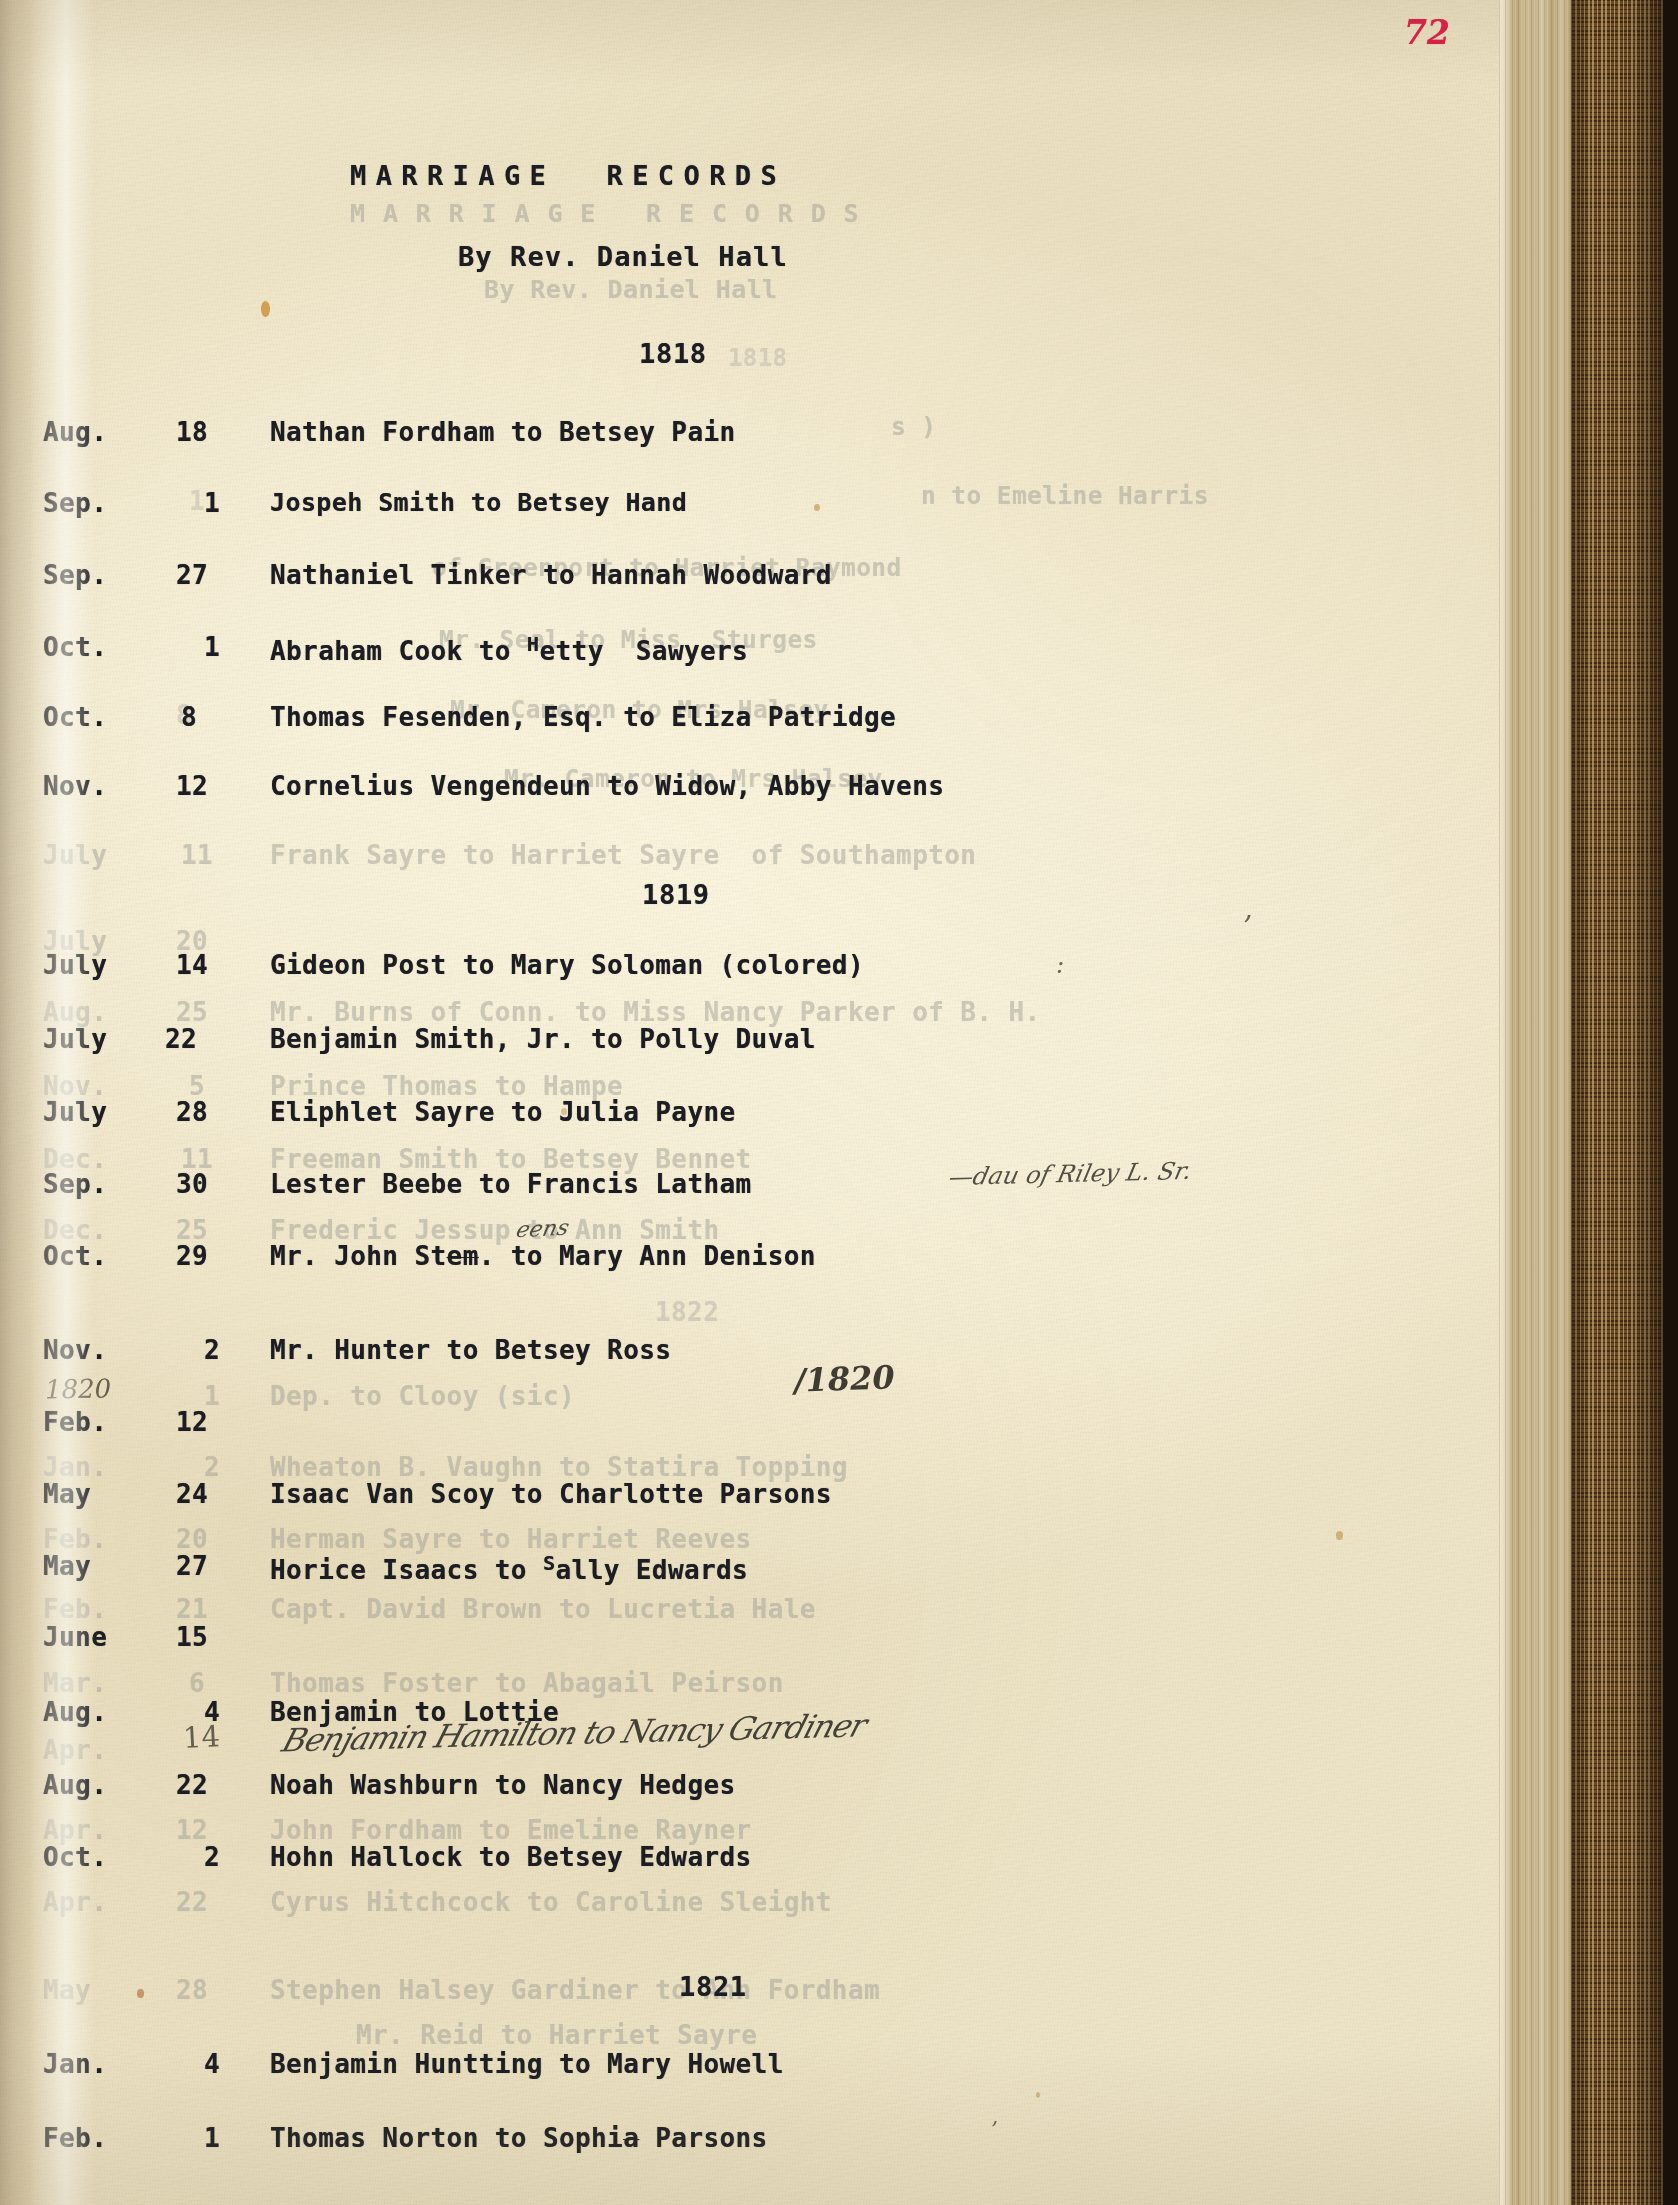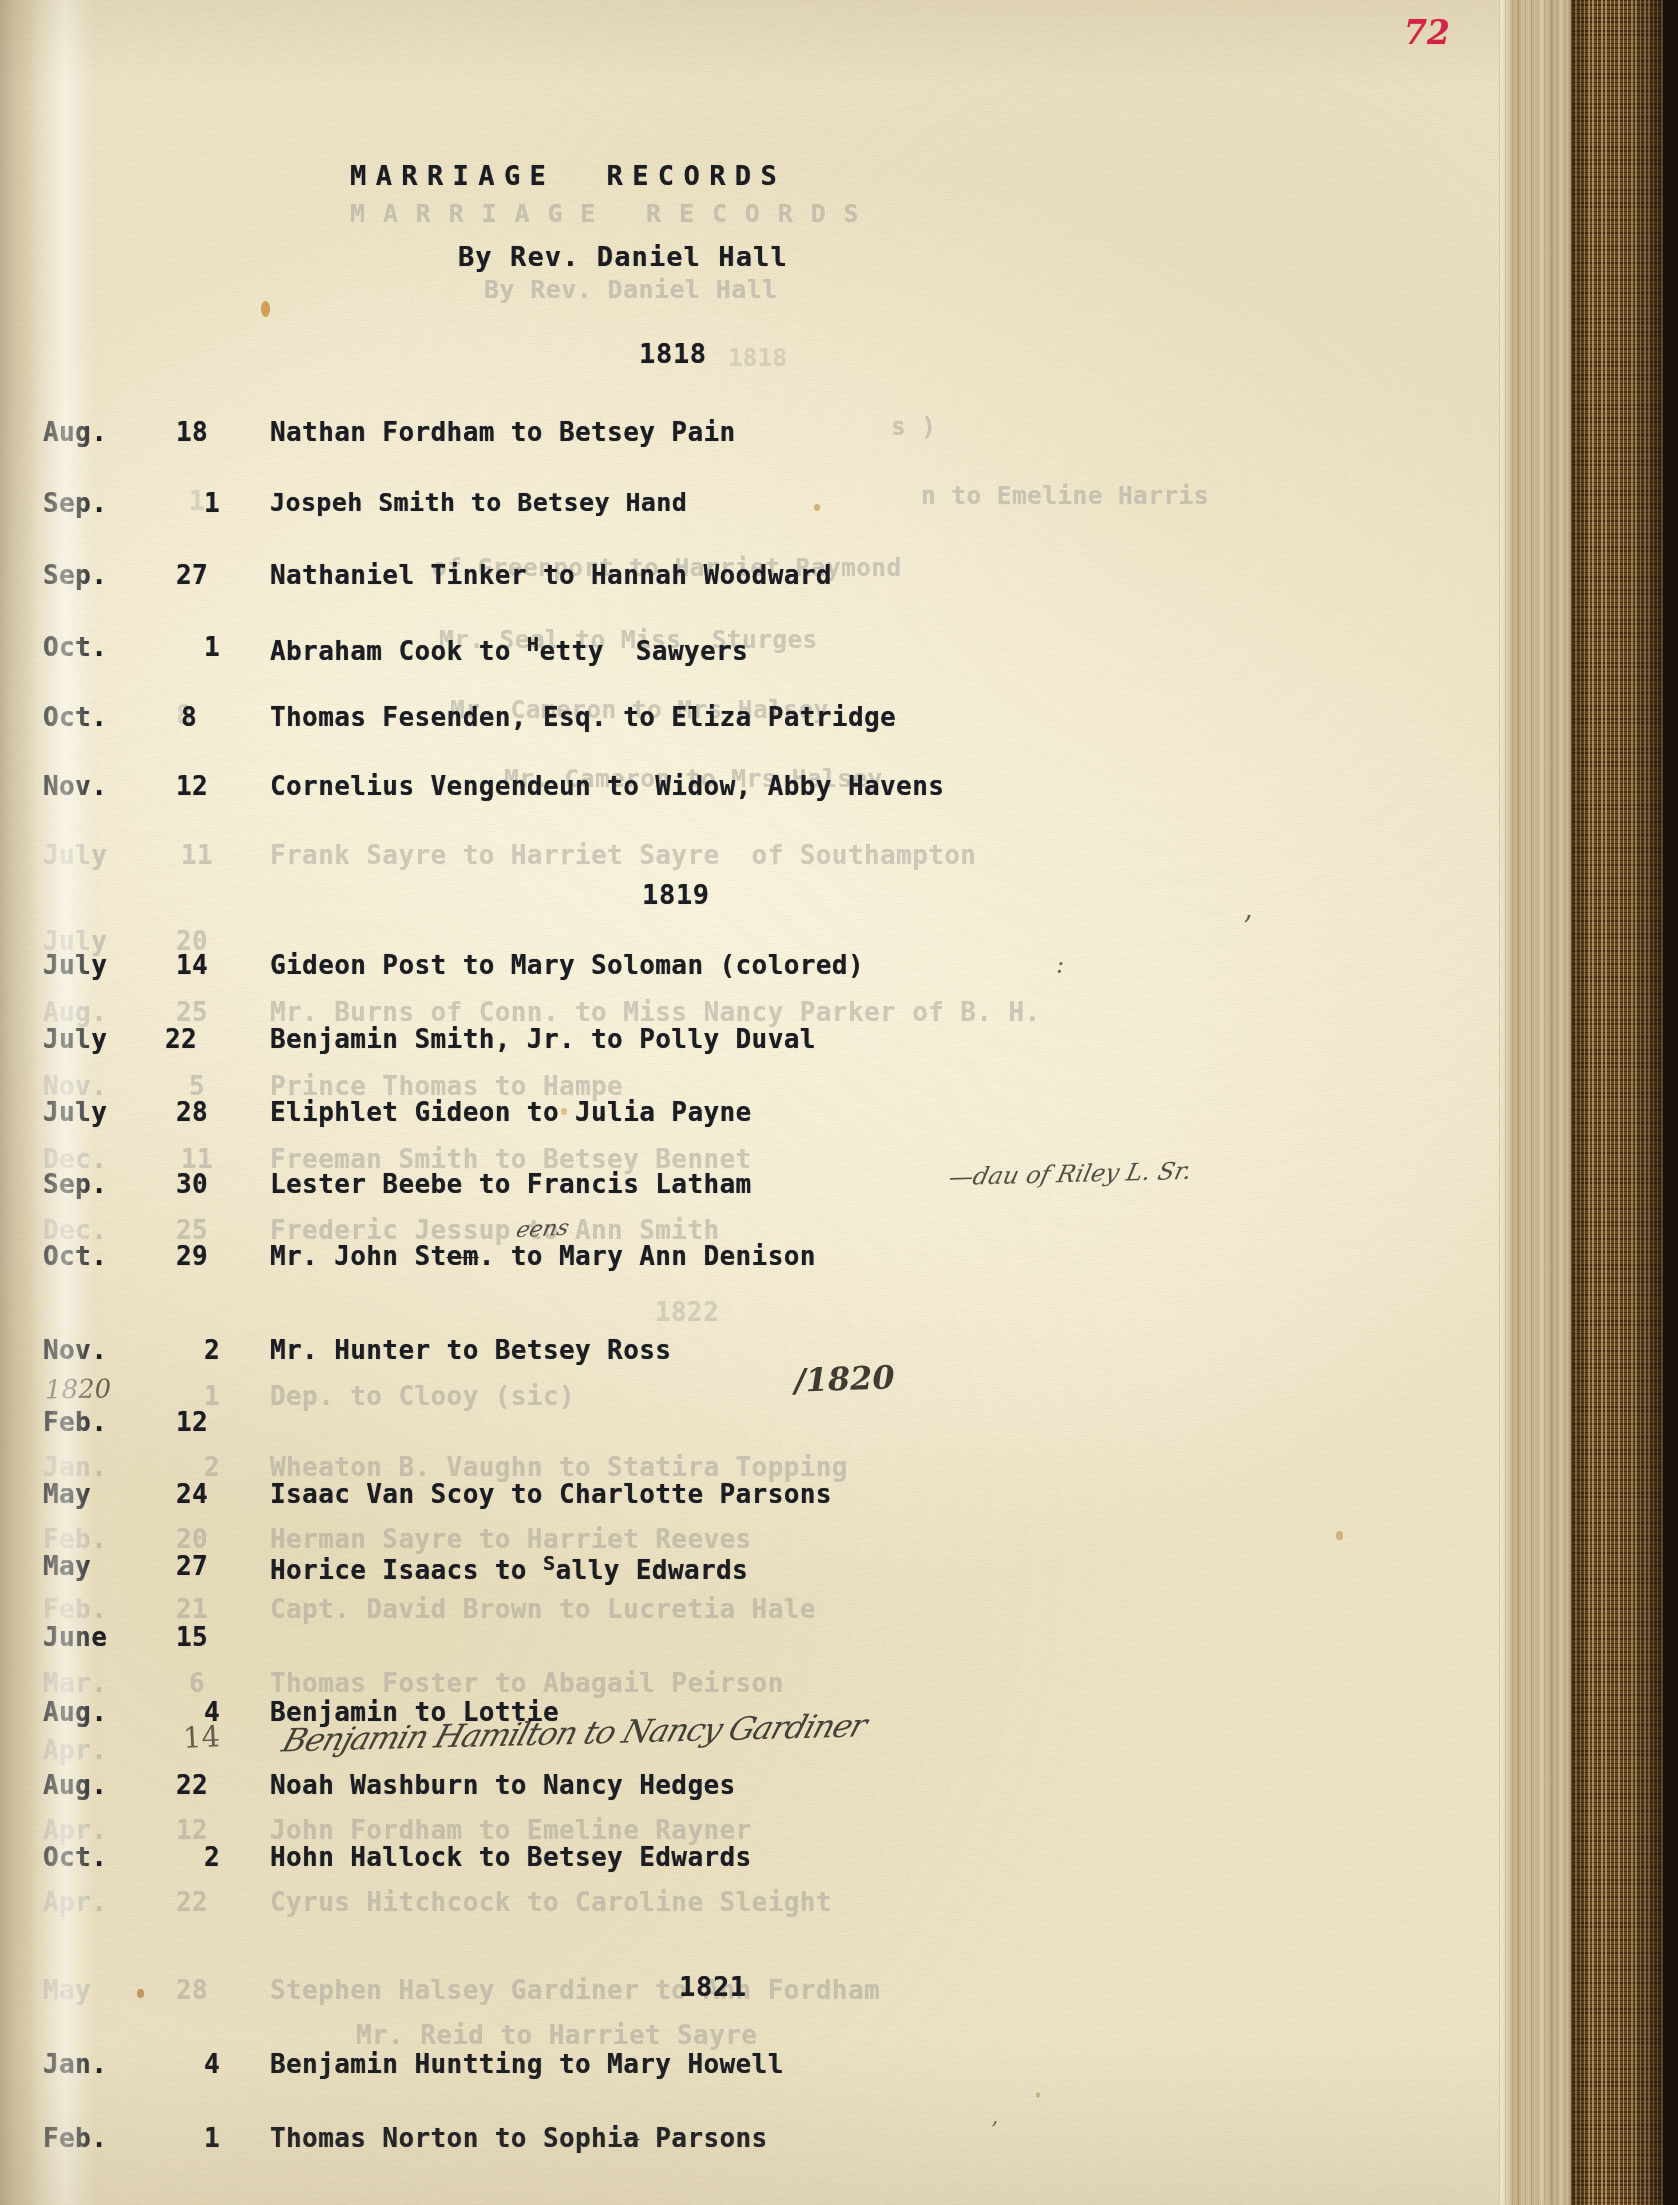--- a/index.html
+++ b/index.html
@@ -224,21 +224,21 @@
     <div class="tw" style="left:43px;top:1024px;font-size:26px;">July</div>
     <div class="tw" style="left:165px;top:1024px;font-size:26px;">22</div>
     <div class="tw" style="left:270px;top:1024px;font-size:26px;">Benjamin Smith, Jr. to Polly Duval</div>
 
     <div class="ghost" style="left:43px;top:1071px;font-size:26px;">Nov.</div>
     <div class="ghost" style="left:189px;top:1071px;font-size:26px;">5</div>
     <div class="ghost" style="left:270px;top:1071px;font-size:26px;">Prince Thomas to Hampe</div>
 
     <div class="tw" style="left:43px;top:1097px;font-size:26px;">July</div>
     <div class="tw" style="left:176px;top:1097px;font-size:26px;">28</div>
-    <div class="tw" style="left:270px;top:1097px;font-size:26px;">Eliphlet Gideon to Julia Payne</div>
+    <div class="tw" style="left:270px;top:1097px;font-size:26px;">Eliphlet Sayre to Julia Payne</div>
 
     <div class="ghost" style="left:43px;top:1144px;font-size:26px;">Dec.</div>
     <div class="ghost" style="left:181px;top:1144px;font-size:26px;">11</div>
     <div class="ghost" style="left:270px;top:1144px;font-size:26px;">Freeman Smith to Betsey Bennet</div>
 
     <div class="tw" style="left:43px;top:1169px;font-size:26px;">Sep.</div>
     <div class="tw" style="left:176px;top:1169px;font-size:26px;">30</div>
     <div class="tw" style="left:270px;top:1169px;font-size:26px;">Lester Beebe to Francis Latham</div>
     <div class="hand-cursive" style="left:950px;top:1160px;font-size:24px;transform:skewX(-14deg) rotate(-1.5deg);">—dau of Riley L. Sr.</div>
 

